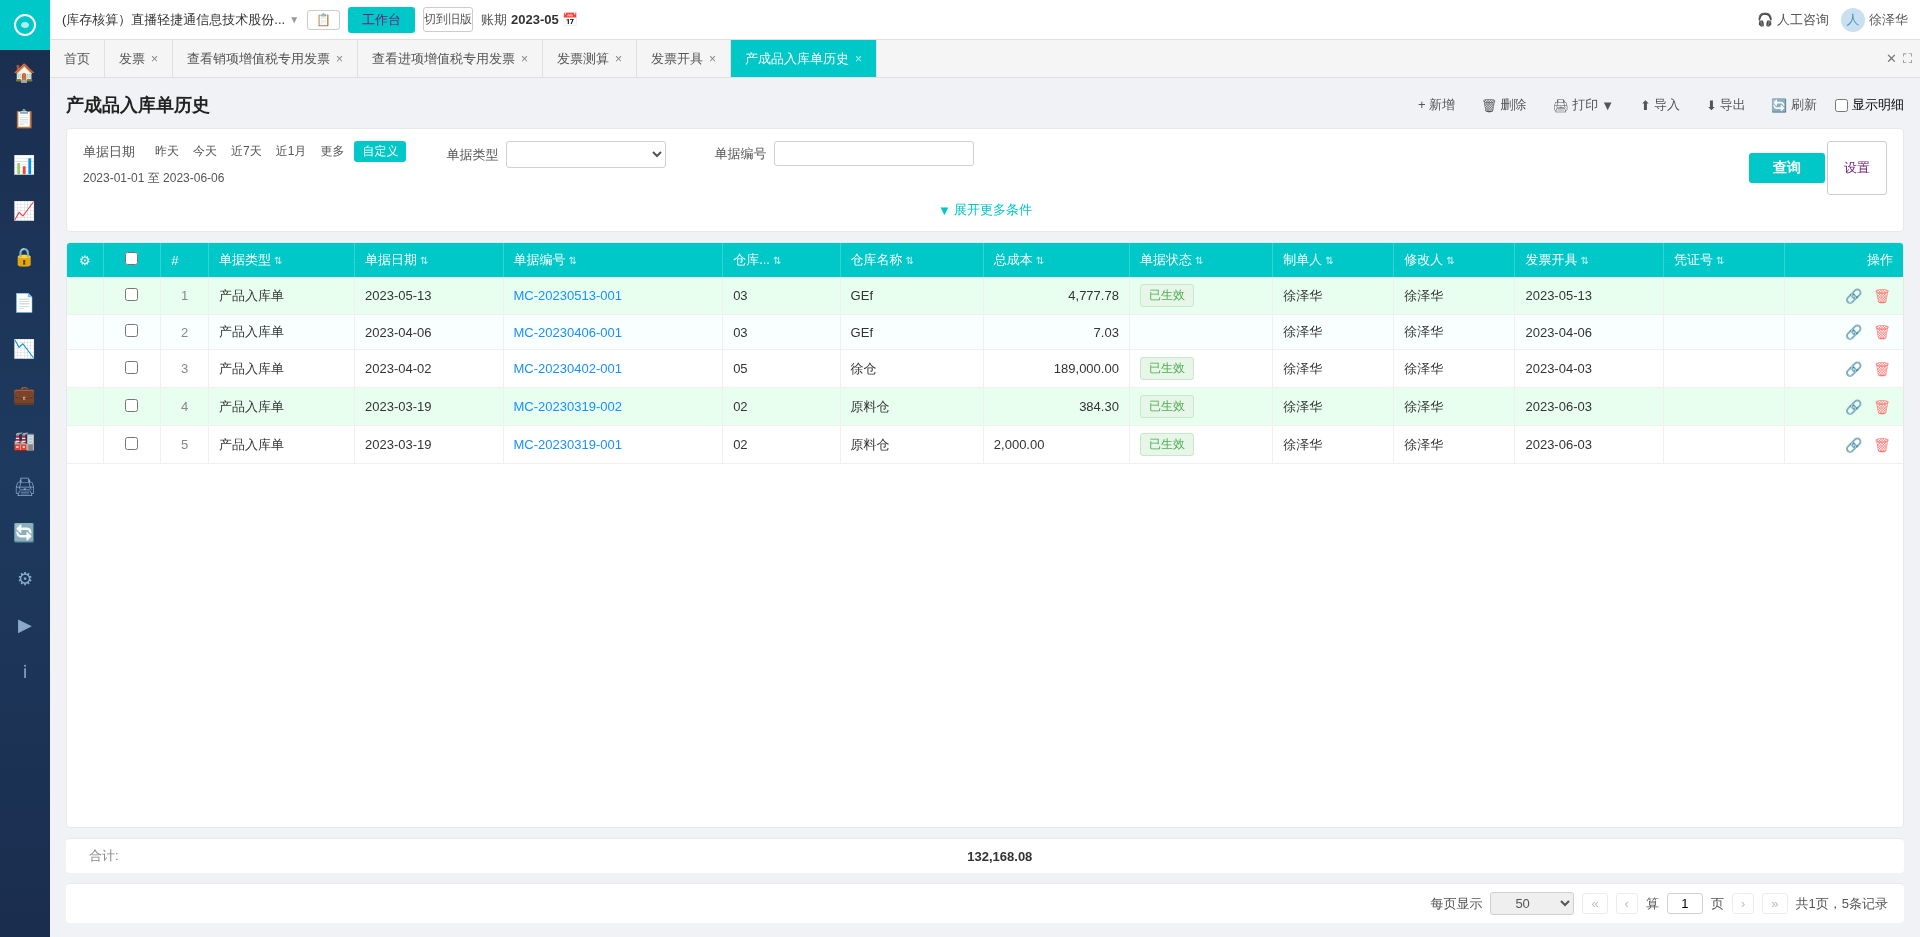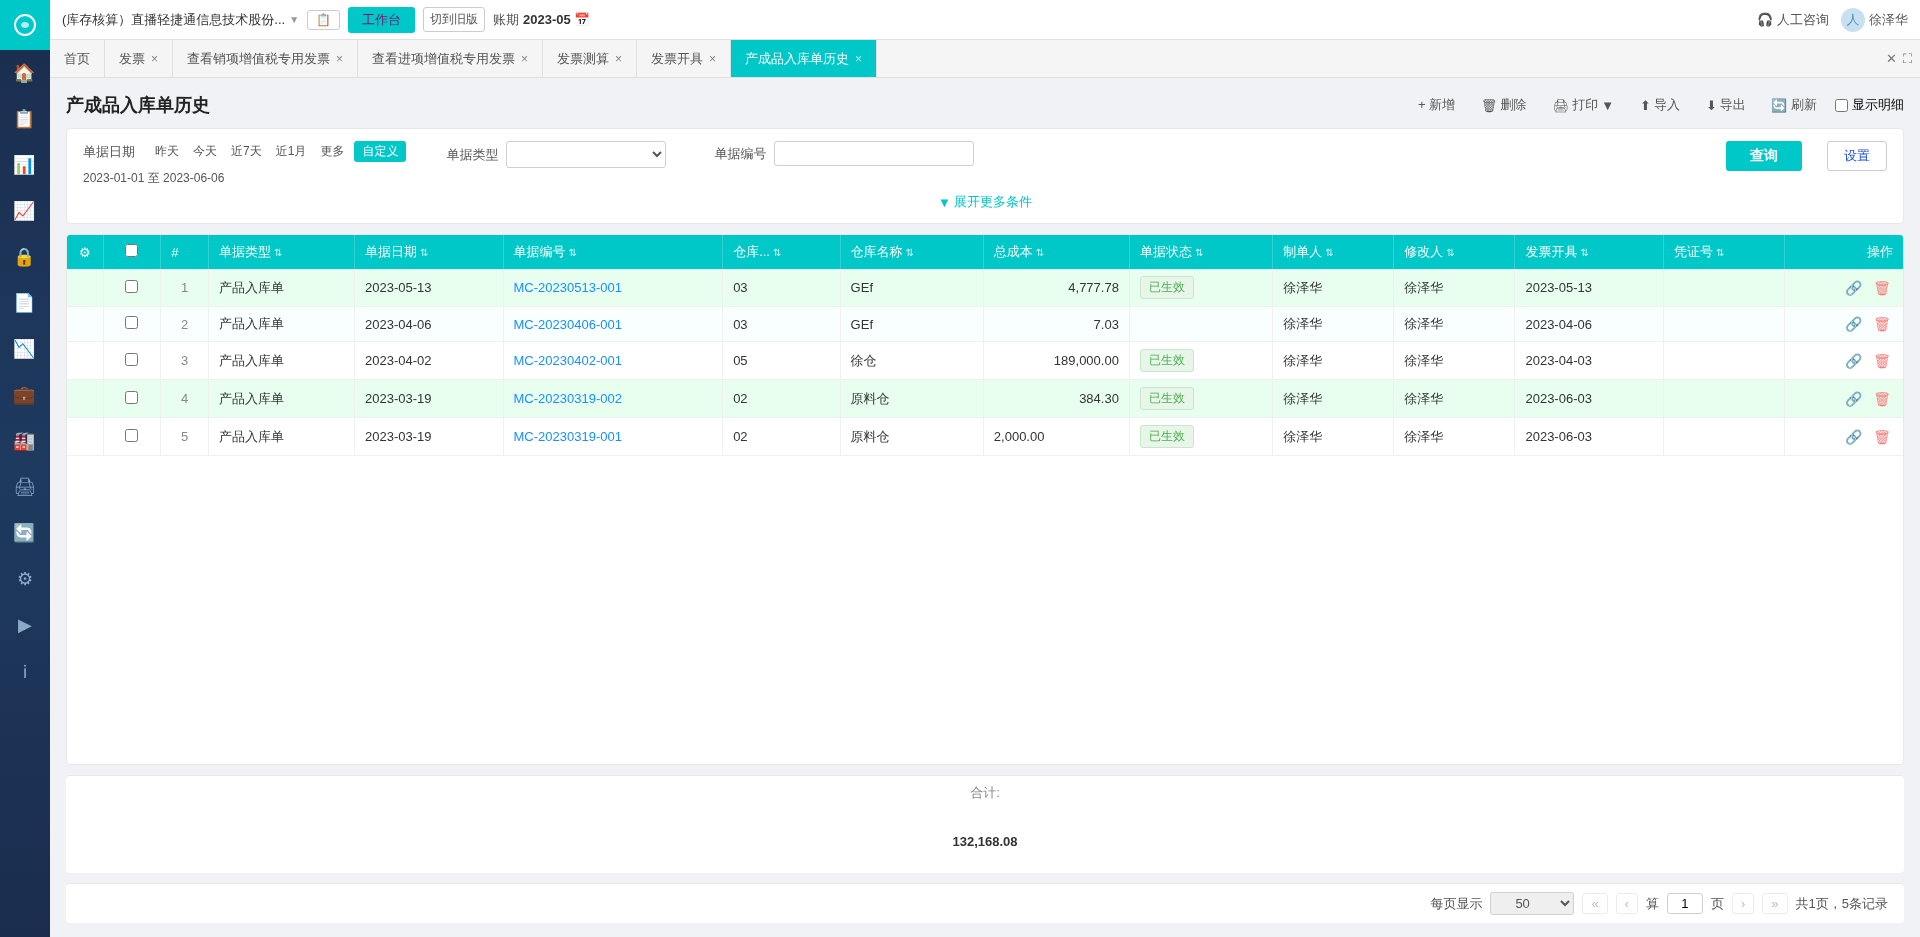--- a/index.html
+++ b/index.html
@@ -82,21 +82,21 @@
       border: none;
       border-radius: 3px;
       padding: 4px 14px;
       cursor: pointer;
       font-size: 13px;
     }
     .btn-switch {
       border: 1px solid #ccc;
       background: #fff;
       border-radius: 3px;
-      padding: 3px 6px;
+      padding: 3px 0;
       cursor: pointer;
       color: #555;
       font-size: 12px;
     }
     .period-label {
       color: #555;
       font-size: 12px;
       display: flex;
       align-items: center;
       gap: 4px;
@@ -288,23 +288,23 @@
       border: none;
       border-radius: 3px;
       padding: 6px 24px;
       cursor: pointer;
       font-size: 14px;
       font-weight: bold;
     }
     .btn-settings {
       border: 1px solid #ccc;
       background: #fff;
-      color: #1d4ed8;
-      border-radius: 3px;
-      padding: 5px 16px;
+      color: #701a75;
+      border-radius: 3px;
+      padding: 17px 16px;
       cursor: pointer;
       font-size: 13px;
     }
 
     
     .table-container {
       background: #fff;
       border-radius: 4px;
       border: 1px solid #e8e8e8;
       overflow: auto;
@@ -378,24 +378,23 @@
     }
 
     
     .summary-bar {
       background: #fff;
       border-top: 1px solid #e8e8e8;
       border-radius: 4px;
       padding: 8px 23px;
       display: flex;
       align-items: center;
-      gap: 16px;
+      gap: 0;
       font-size: 13px;
       color: #333;
-      flex-direction: column;
     }
     .summary-label { color: #888; }
     .summary-value { font-weight: bold; }
 
     
     .pagination-bar {
       background: #fff;
       padding: 8px 16px;
       display: flex;
       align-items: center;
@@ -446,21 +445,21 @@
       gap: 4px;
     }
     .filter-section {
       display: flex;
       align-items: flex-start;
       gap: 40px;
     }
     .filter-section-right {
       display: flex;
       align-items: center;
-      gap: 25px;
+      gap: 2px;
       margin-left: auto;
     }
     .expand-row {
       display: flex;
       align-items: center;
       justify-content: center;
       margin-top: 6px;
     }
   </style>
 </head>

